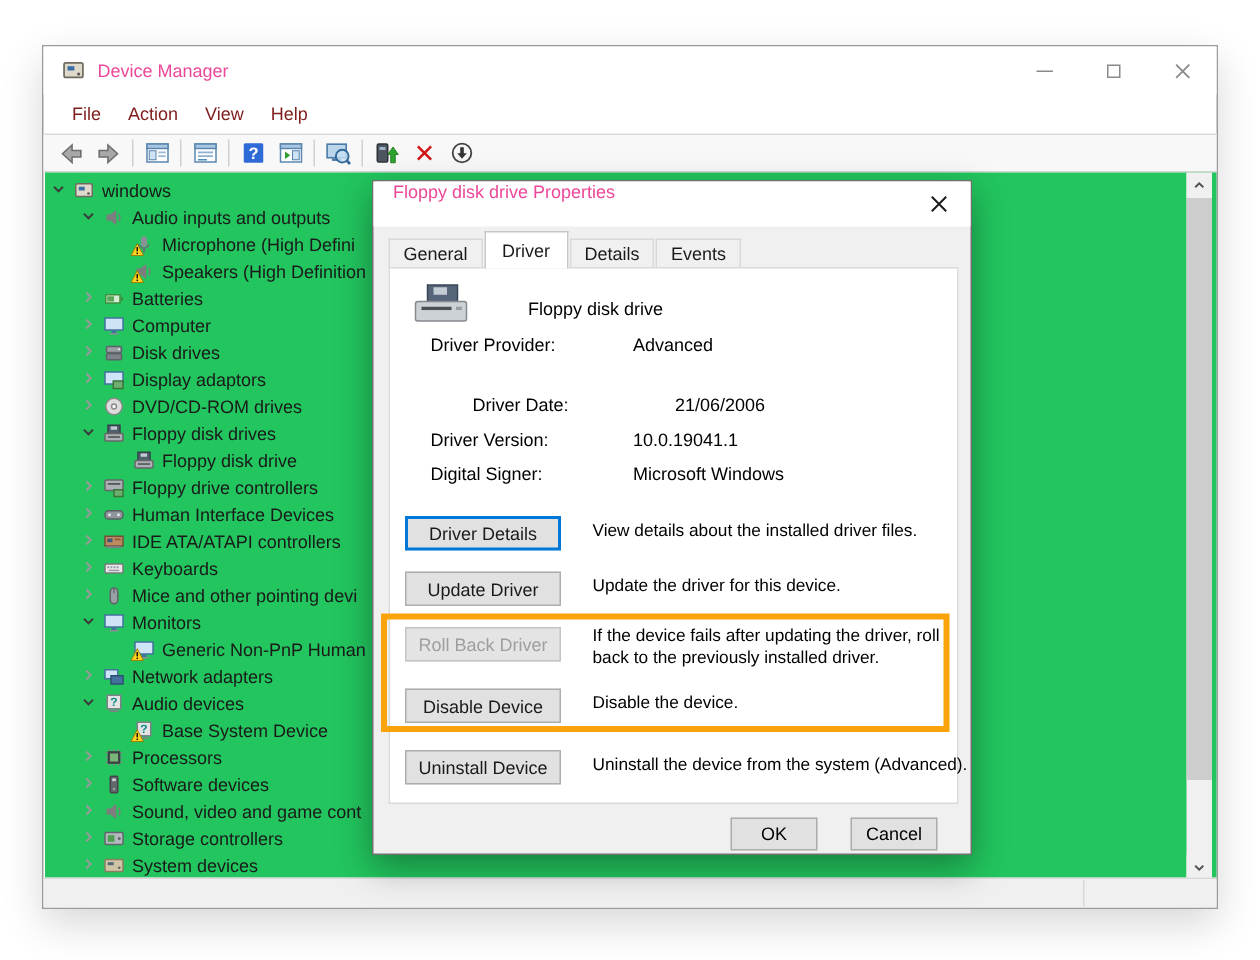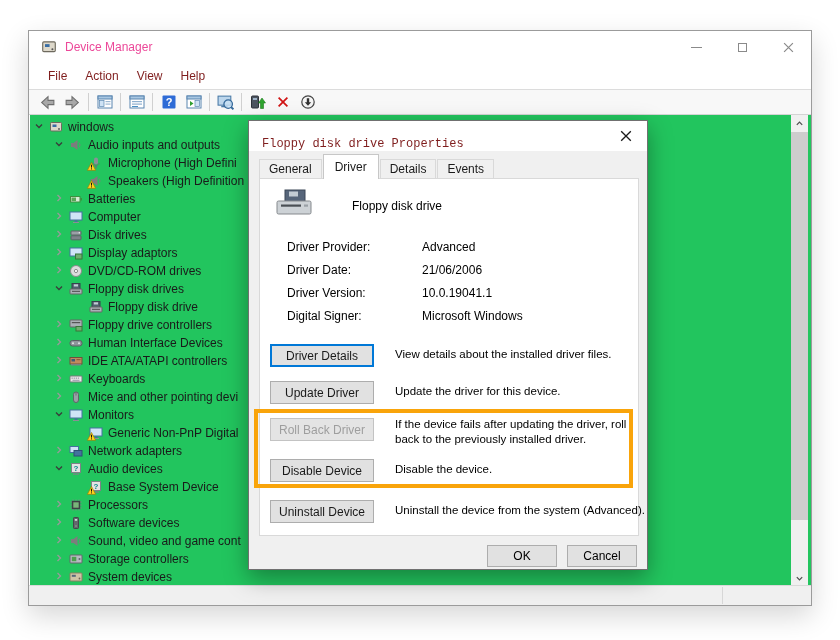--- a/index.html
+++ b/index.html
@@ -44,21 +44,21 @@
   .sb-thumb { position:absolute; left:0; top:17px; width:17px; height:388px; background:#cdcdcd; }
 
   .statusbar { position:absolute; left:0; bottom:0; right:0; height:20px; background:#f0f0f0;
     border-top:1px solid #d9d9d9; }
   .status-div { position:absolute; top:1px; bottom:1px; width:1px; background:#d7d7d7; left:693px; }
 
   
   .dialog { position:absolute; left:248px; top:120px; width:400px; height:450px; background:#f0f0f0;
     border:1px solid #707070; box-shadow:0 8px 22px rgba(0,0,0,.35); z-index:10; }
   .dlg-titlebar { position:absolute; left:0; top:0; right:0; height:30px; background:#fff; }
-  .dlg-title { position:absolute; left:13px; top:16px; color:#7f1d1d;font-family:Liberation Mono, monospace; }
+  .dlg-title { position:absolute; left:13px; top:0; color:#ec4899; }
   .dlg-close { position:absolute; right:6px; top:3px; width:30px; height:24px;
     display:flex; align-items:center; justify-content:center; }
 
   .tabs { position:absolute; left:10px; top:34px; height:23px; display:flex; align-items:flex-end; z-index:3; }
   .tab { height:19px; padding:0 9px; background:#f0f0f0; border:1px solid #d9d9d9; border-bottom:none;
     display:flex; align-items:center; margin-right:1px; color:#1a1a1a; }
   .tab.active { height:23px; background:#fff; position:relative; z-index:4; margin-bottom:-1px;
     border-color:#c7c7c7; padding:12px 11px; }
 
   .tab-page { position:absolute; left:10px; top:57px; width:380px; height:358px; background:#fff;
@@ -72,21 +72,21 @@
   .btn { position:absolute; left:0; top:0; width:104px; height:23px; background:#e1e1e1;
     border:1px solid #adadad; font-family:inherit; font-size:12px; color:#1a1a1a; }
   .btn.focused { border:2px solid #0078d7; }
   .btn.disabled { background:#e4e4e4; border-color:#c3c3c3; color:#9e9e9e; }
   .action-desc { position:absolute; left:125px; top:4px; width:256px; font-size:11.5px; white-space:nowrap; }
   .action-desc.wrap { white-space:normal; width:242px; top:-1px; line-height:15px; }
 
   .highlight-box { position:absolute; left:5px; top:288px; width:379px; height:79px;
     border:4px solid #f9a40a; z-index:6; pointer-events:none; }
 
-  .dlg-footer-btn { position:absolute; top:424px; width:70px; height:22px; background:#e1e1e1;
+  .dlg-footer-btn { position:absolute; top:424px; width:58px; height:22px; background:#e1e1e1;
     border:1px solid #adadad; font-family:inherit; font-size:12px; z-index:2; }
   .ok-btn { left:238px; } .cancel-btn { left:318px; }
 </style>
 </head>
 <body>
 
 <div class="dm-window">
   <div class="titlebar">
     <span class="app-icon">
       <svg width="16" height="16" viewBox="0 0 14 14">
@@ -482,21 +482,21 @@
               <rect x="4" y="12" width="6" height="1" fill="#8a8f94"></rect>
             </svg>
             <span class="warn">
               <svg width="9" height="9" viewBox="0 0 10 10">
                 <polygon points="5,0.5 9.6,9.3 0.4,9.3" fill="#FFD21E" stroke="#9a7b00" stroke-width=".7"></polygon>
                 <rect x="4.45" y="3" width="1.1" height="3.2" fill="#111"></rect>
                 <rect x="4.45" y="7.1" width="1.1" height="1.1" fill="#111"></rect>
               </svg>
             </span>
           </span>
-          <span class="tree-label">Generic Non-PnP Digital</span>
+          <span class="tree-label">Generic Non-PnP Human</span>
         </div>
         <div class="tree-row" style="padding-left: 24px;">
           <span class="chevron">
             <svg width="10" height="10" viewBox="0 0 10 10">
               <polyline points="3.5,2 6.5,5 3.5,8" fill="none" stroke="#9a9a9a" stroke-width="1.3"></polyline>
             </svg>
           </span>
           <span class="dev-icon">
             <svg width="14" height="14" viewBox="0 0 14 14">
               <rect x="1" y="2.5" width="8.5" height="6" fill="#cfe4f7" stroke="#44729e"></rect>
@@ -657,25 +657,25 @@
             <rect x="10" y="2" width="20" height="12" fill="#56657a" stroke="#3a4656"></rect>
             <rect x="14" y="3.5" width="9" height="5" fill="#c3ccd4"></rect>
             <rect x="2" y="13" width="34" height="13" rx="1.5" fill="#cdd2d6" stroke="#85898d"></rect>
             <rect x="6" y="16.5" width="20" height="2.2" fill="#4a4f54"></rect>
             <rect x="29" y="16.5" width="4" height="2.2" fill="#9aa0a6"></rect>
           </svg>
       </span>
       <span class="device-name">Floppy disk drive</span>
     </div>
     <div id="fields">
-        <div class="field" style="top: 61px; padding-left: 41px;">
+        <div class="field" style="top: 44px; padding-left: 41px;">
           <span class="field-label">Driver Provider:</span>
           <span class="field-value">Advanced</span>
         </div>
-        <div class="field" style="top: 84px;">
+        <div class="field" style="top: 84px; margin-left: 28px;">
           <span class="field-label">Driver Date:</span>
           <span class="field-value">21/06/2006</span>
         </div>
         <div class="field" style="top: 107px; text-align: center;">
           <span class="field-label">Driver Version:</span>
           <span class="field-value">10.0.19041.1</span>
         </div>
         <div class="field" style="top: 130px;">
           <span class="field-label">Digital Signer:</span>
           <span class="field-value">Microsoft Windows</span>

